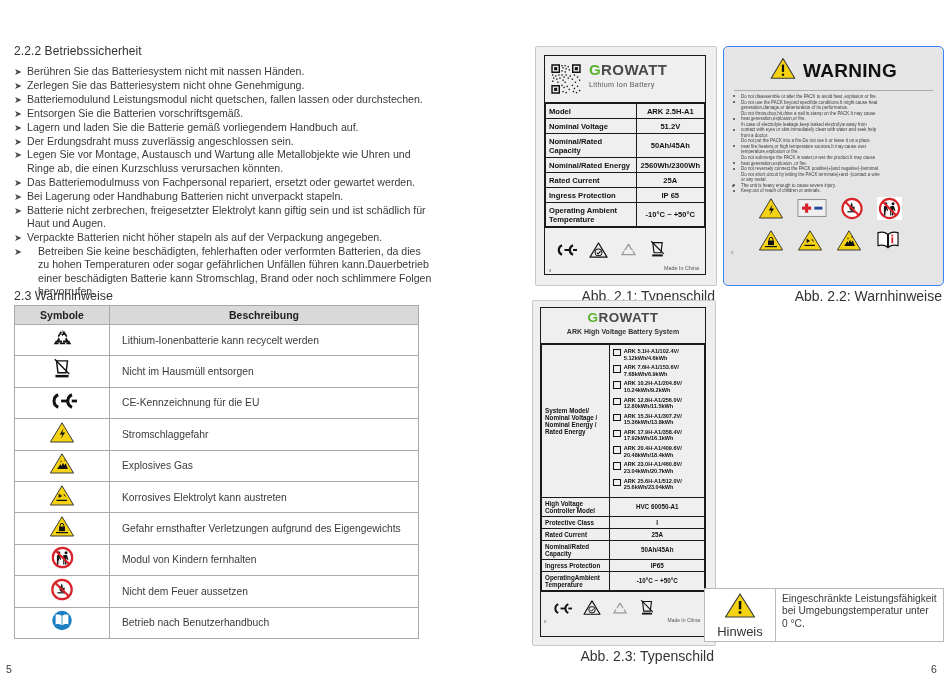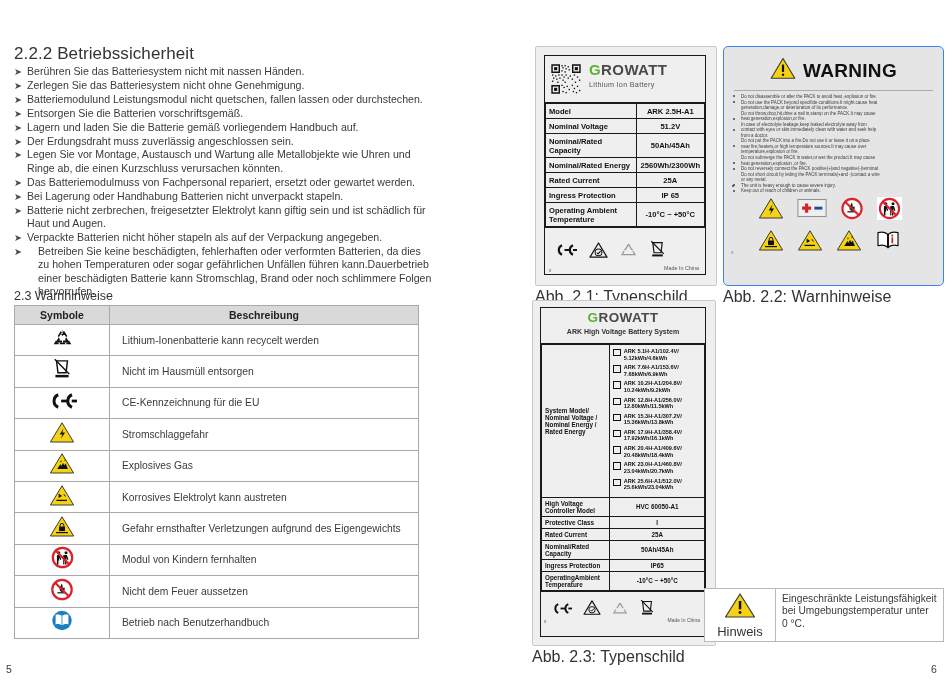--- a/index.html
+++ b/index.html
@@ -2,21 +2,21 @@
 <html><head>
 <meta charset="utf-8">
 <style>
   html,body{margin:0;padding:0;background:#ffffff;}
   body{width:950px;height:689px;position:relative;overflow:hidden;
        font-family:"Liberation Sans", sans-serif;color:#231f20;}
   .page{position:absolute;inset:0;}
 
   
   .left-col{position:absolute;left:14px;top:44px;width:420px;}
-  .sec-title{font-size:17px;color:#333;letter-spacing:.1px;margin:0 0 1px 0;}
+  .sec-title{font-size:12px;color:#333;letter-spacing:.1px;margin:0 0 7px 0;}
   .bullets{margin:0;padding:0;list-style:none;}
   .bullets li{position:relative;padding-left:13px;font-size:10.6px;line-height:13.4px;
               color:#3a3a3a;margin-bottom:.5px;}
   .bullets li .ar{position:absolute;left:0;top:0px;font-size:9.5px;color:#4a4a4a;}
   .bullets li.indent2{padding-left:24px;}
 
   .sec2-title{position:absolute;left:14px;top:289px;font-size:12.5px;color:#333;}
 
   
   .wtable{position:absolute;left:14px;top:305px;width:405px;border-collapse:collapse;}
@@ -43,21 +43,21 @@
   .qr{position:absolute;left:6px;top:8px;width:30px;height:30px;}
   .p1logo{position:absolute;left:44px;top:6px;}
   .p1logo .gw{font-size:15px;}
   .p1logo .sub{font-size:7.2px;color:#555;margin-top:3px;letter-spacing:.3px;}
   table.p1{width:100%;border-collapse:collapse;}
   table.p1 td{border:1.1px solid #1a1a1a;font-size:7.6px;color:#111;padding:2.5px 3px;
               font-weight:bold;}
   table.p1 td.k{width:57%;text-align:left;}
   table.p1 td.v{text-align:center;font-weight:bold;}
   .p1foot{border-top:1.2px solid #1a1a1a;height:47px;position:relative;}
-  .cap{position:absolute;font-size:16px;color:#333;text-align:left;width:100%;}
+  .cap{position:absolute;font-size:14px;color:#333;text-align:right;width:100%;}
 
   
   .warnbox{position:absolute;left:723px;top:46px;width:219px;height:238px;
            background:#e5e5e5;border:1px solid #3b82f6;border-radius:5px;}
   .warnhead{display:flex;align-items:center;justify-content:center;gap:7px;padding-top:10px;}
   .warnhead .wt{font-size:19px;font-weight:bold;color:#111;letter-spacing:.3px;}
   .wrule{height:1px;background:#aaa;margin:6px 10px 3px 10px;}
   .wlist{margin:0;padding:0 6px 0 8px;list-style:none;}
   .wlist li{position:relative;padding-left:9px;font-size:4.45px;line-height:5.55px;
             color:#3c3c3c;}

